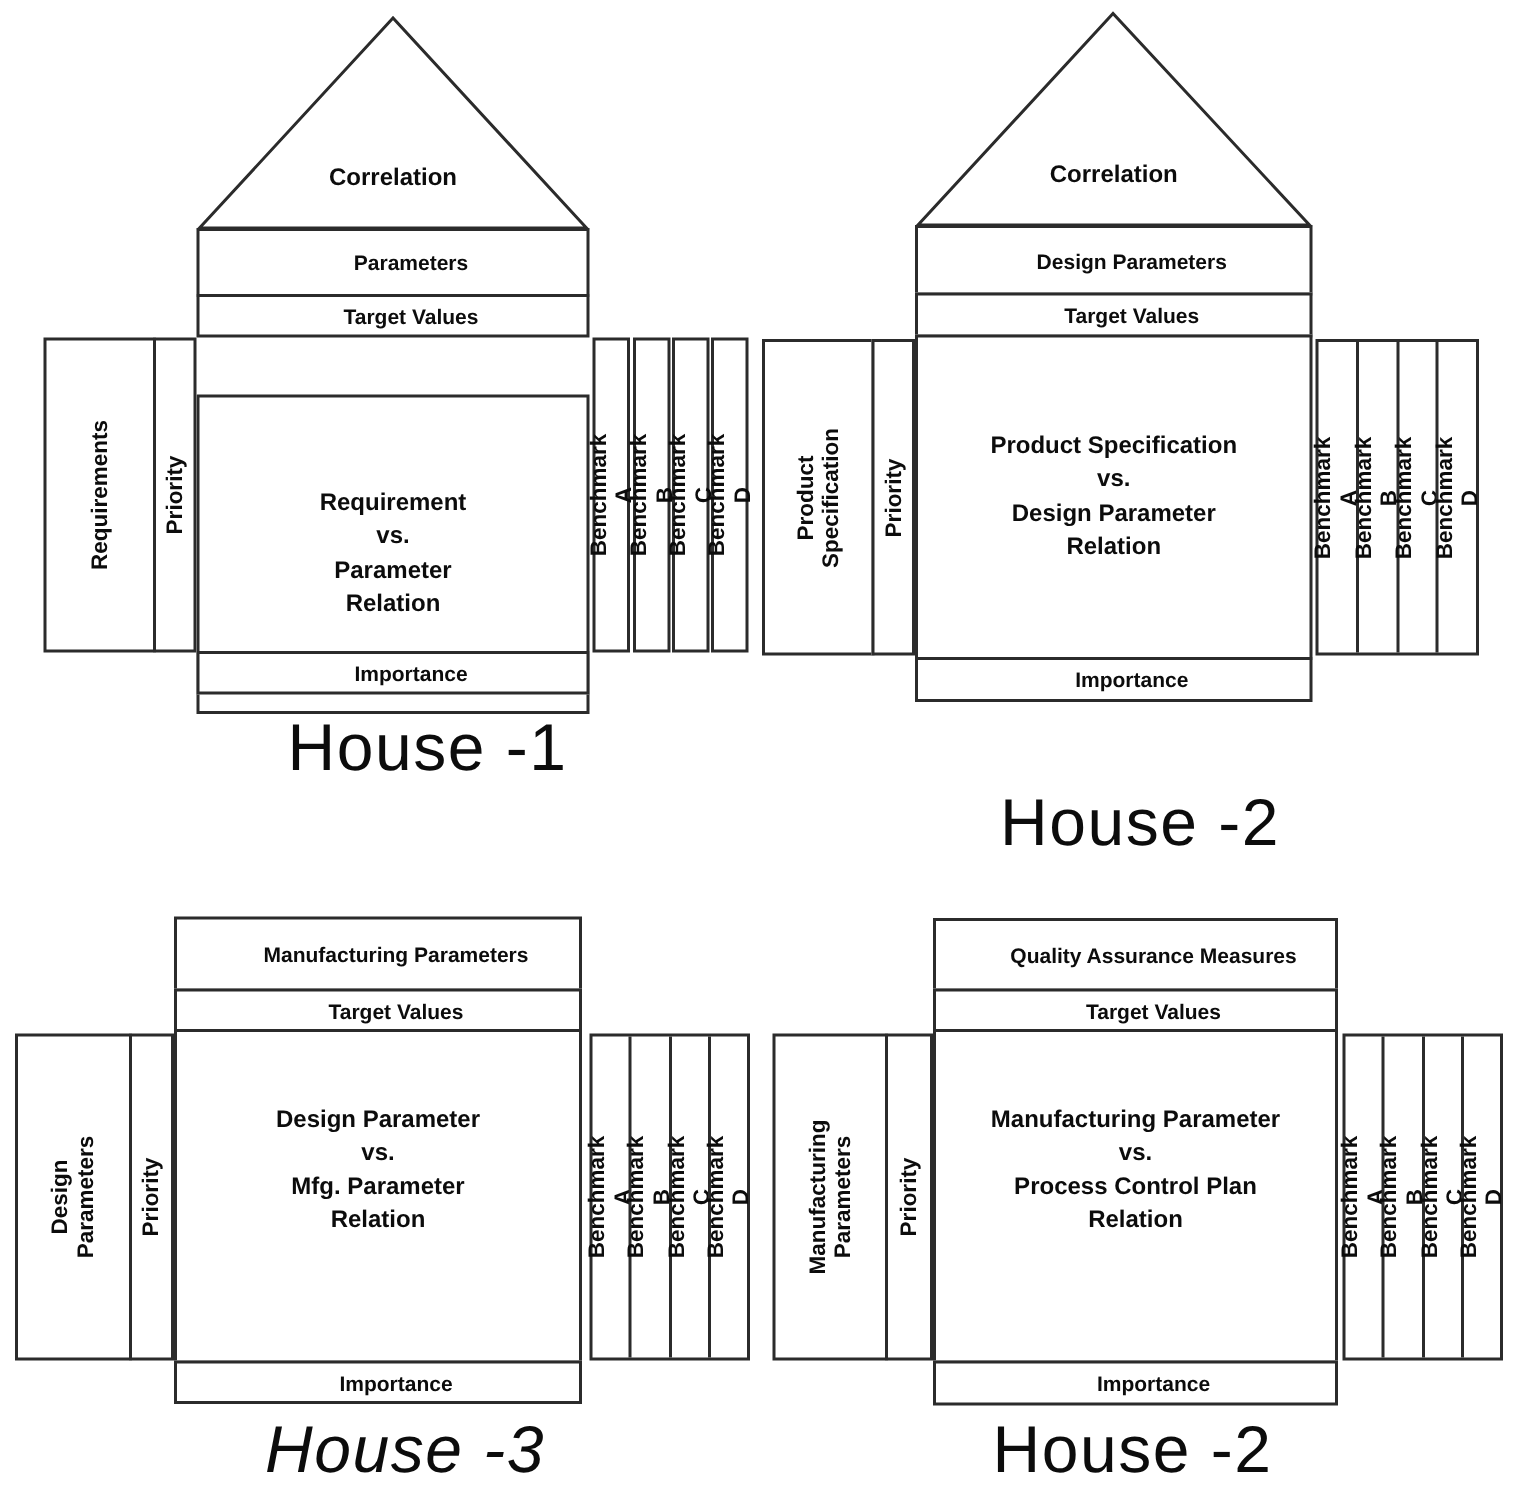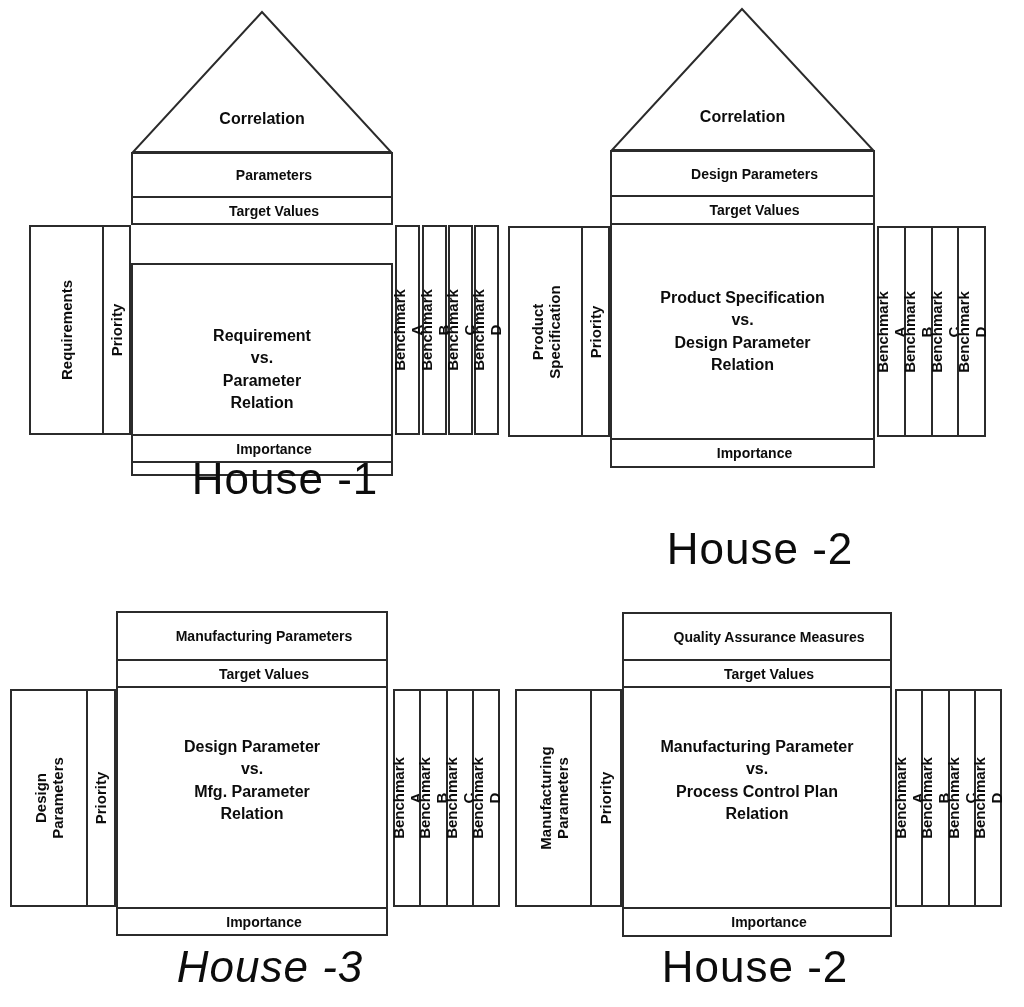--- a/index.html
+++ b/index.html
@@ -55,21 +55,21 @@
   #h1-top{left:131px;top:152px;width:262px;height:46px;}
   #h1-target{left:131px;top:196px;width:262px;height:29px;}
   #h1-left{left:29px;top:225px;width:75px;height:210px;}
   #h1-priority{left:102px;top:225px;width:29px;height:210px;}
   #h1-matrix{left:131px;top:223px;width:262px;height:213px;margin-top:40px;}
   #h1-ba{left:395px;top:225px;width:25px;height:210px;}
   #h1-bb{left:422px;top:225px;width:25px;height:210px;}
   #h1-bc{left:448px;top:225px;width:25px;height:210px;}
   #h1-bd{left:474px;top:225px;width:25px;height:210px;}
   #h1-importance{left:131px;top:434px;width:262px;height:29px;}
-  #h1-caption{left:140px;top:454px;width:290px;}
+  #h1-caption{left:140px;top:474px;width:290px;}
 
   
   #h2-roof{left:610px;top:7px;width:265px;height:145px;}
   #h2-top{left:610px;top:150px;width:265px;height:47px;}
   #h2-target{left:610px;top:195px;width:265px;height:30px;}
   #h2-left{left:508px;top:226px;width:75px;height:211px;}
   #h2-priority{left:581px;top:226px;width:29px;height:211px;}
   #h2-matrix{left:610px;top:223px;width:265px;height:217px;}
   #h2-bench{left:877px;top:226px;width:109px;height:211px;}
   #h2-importance{left:610px;top:438px;width:265px;height:30px;}

